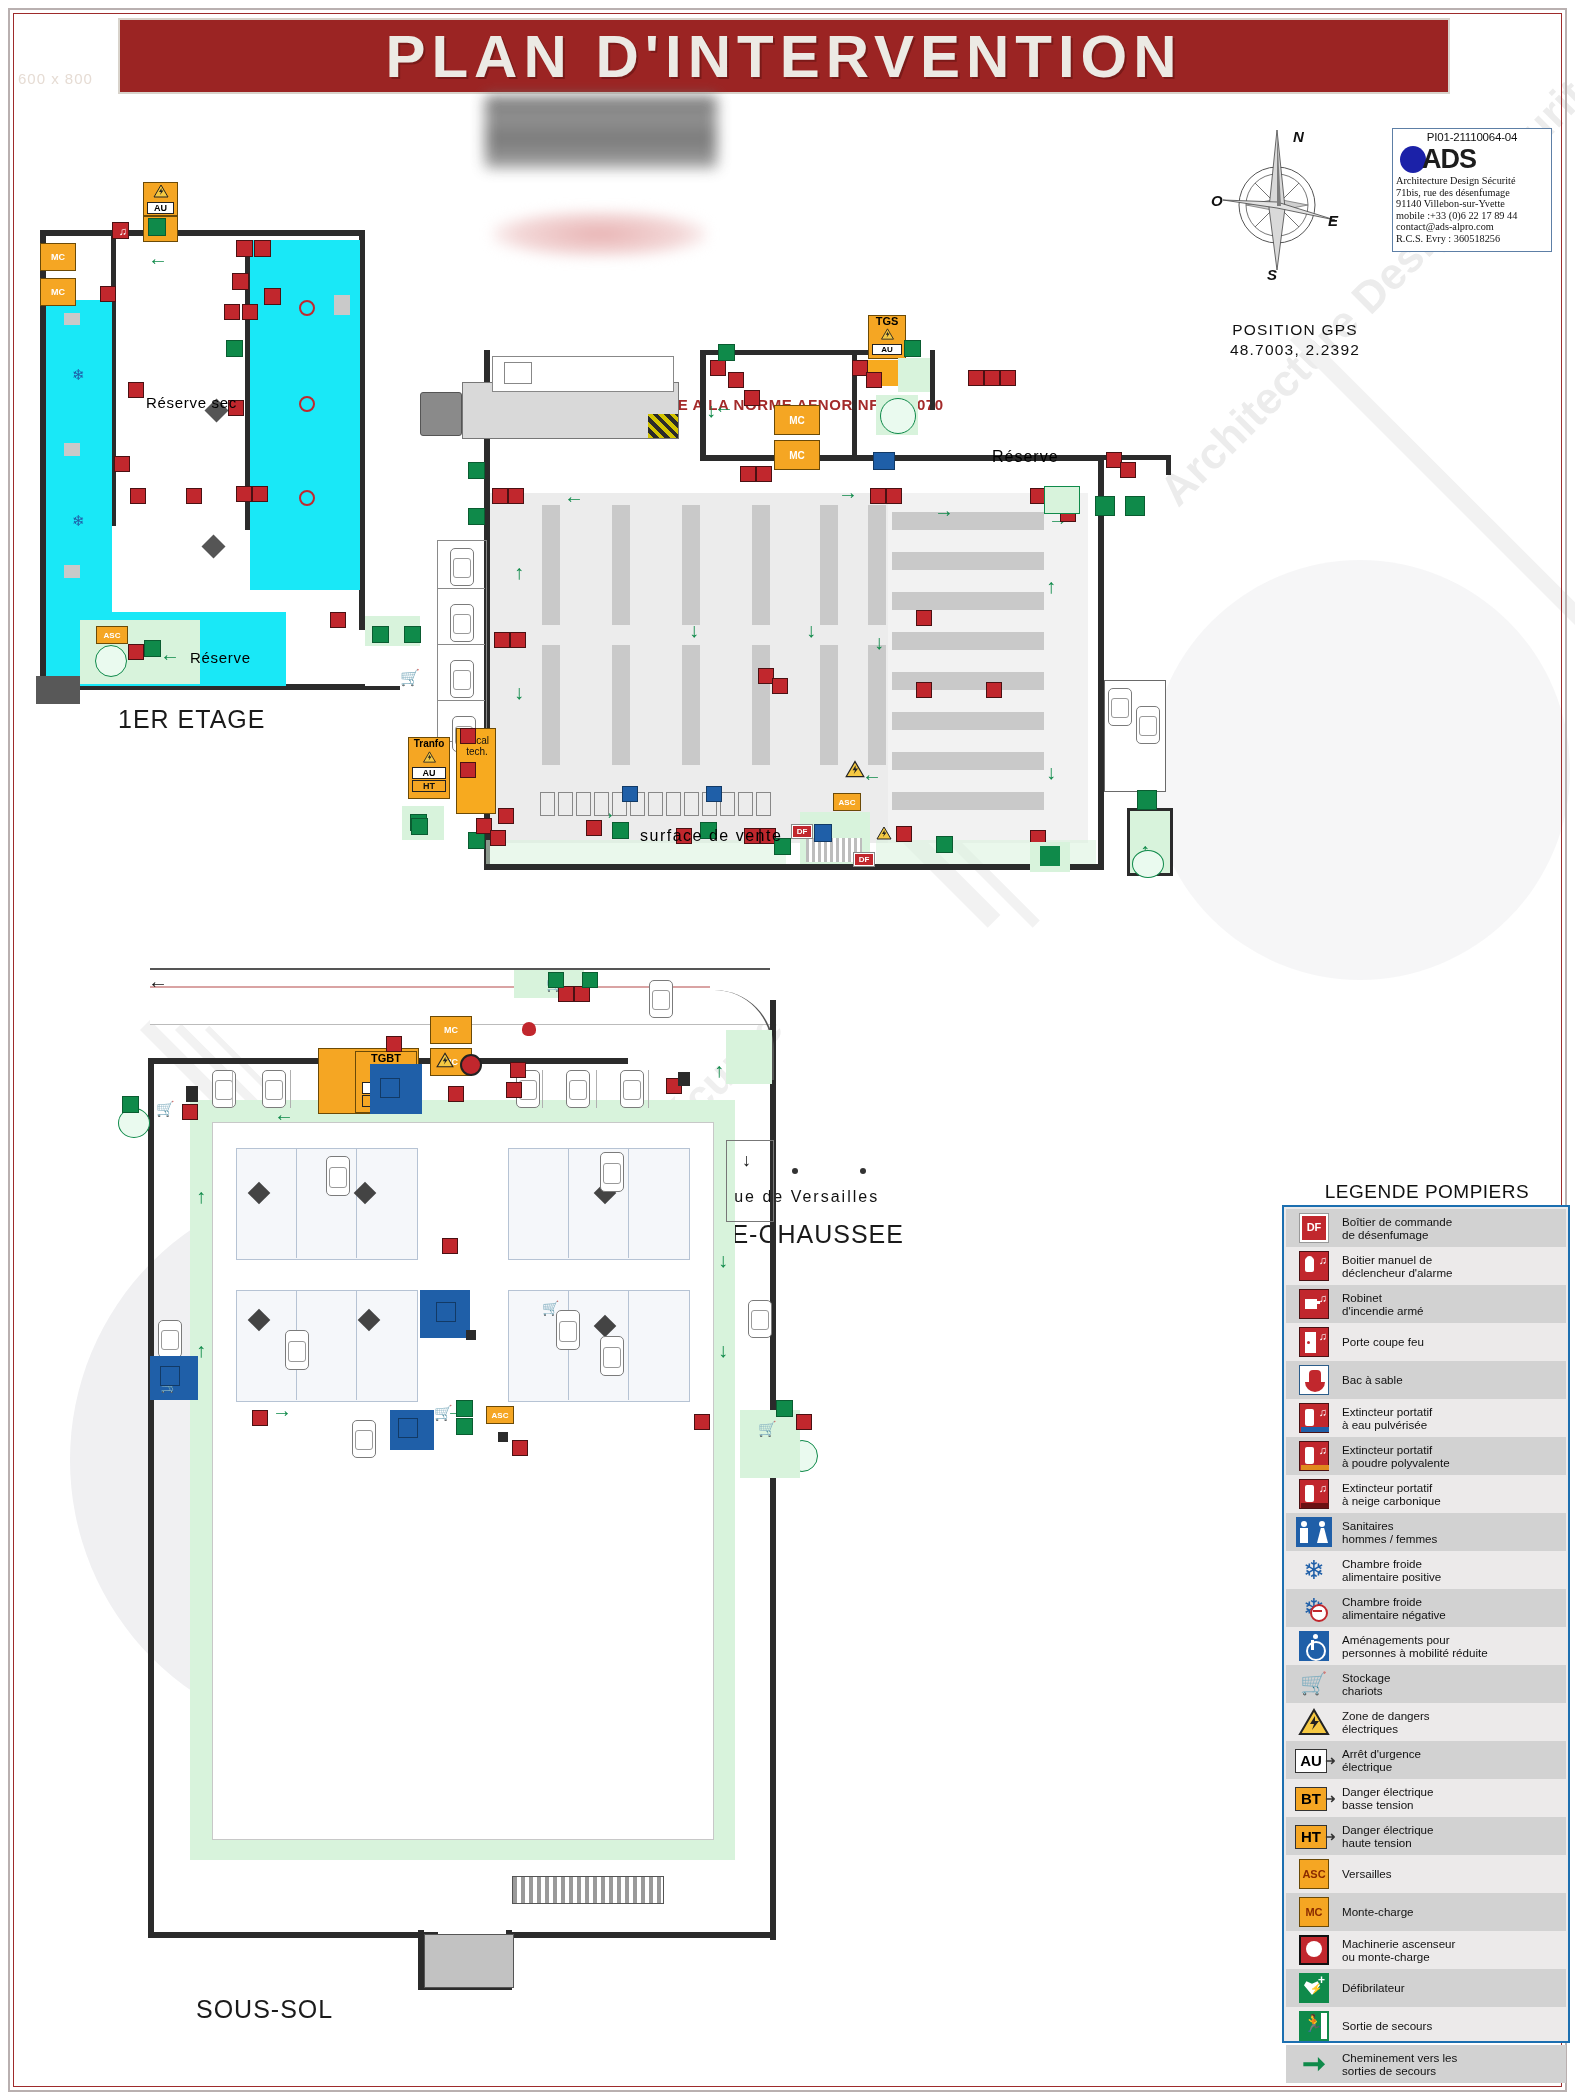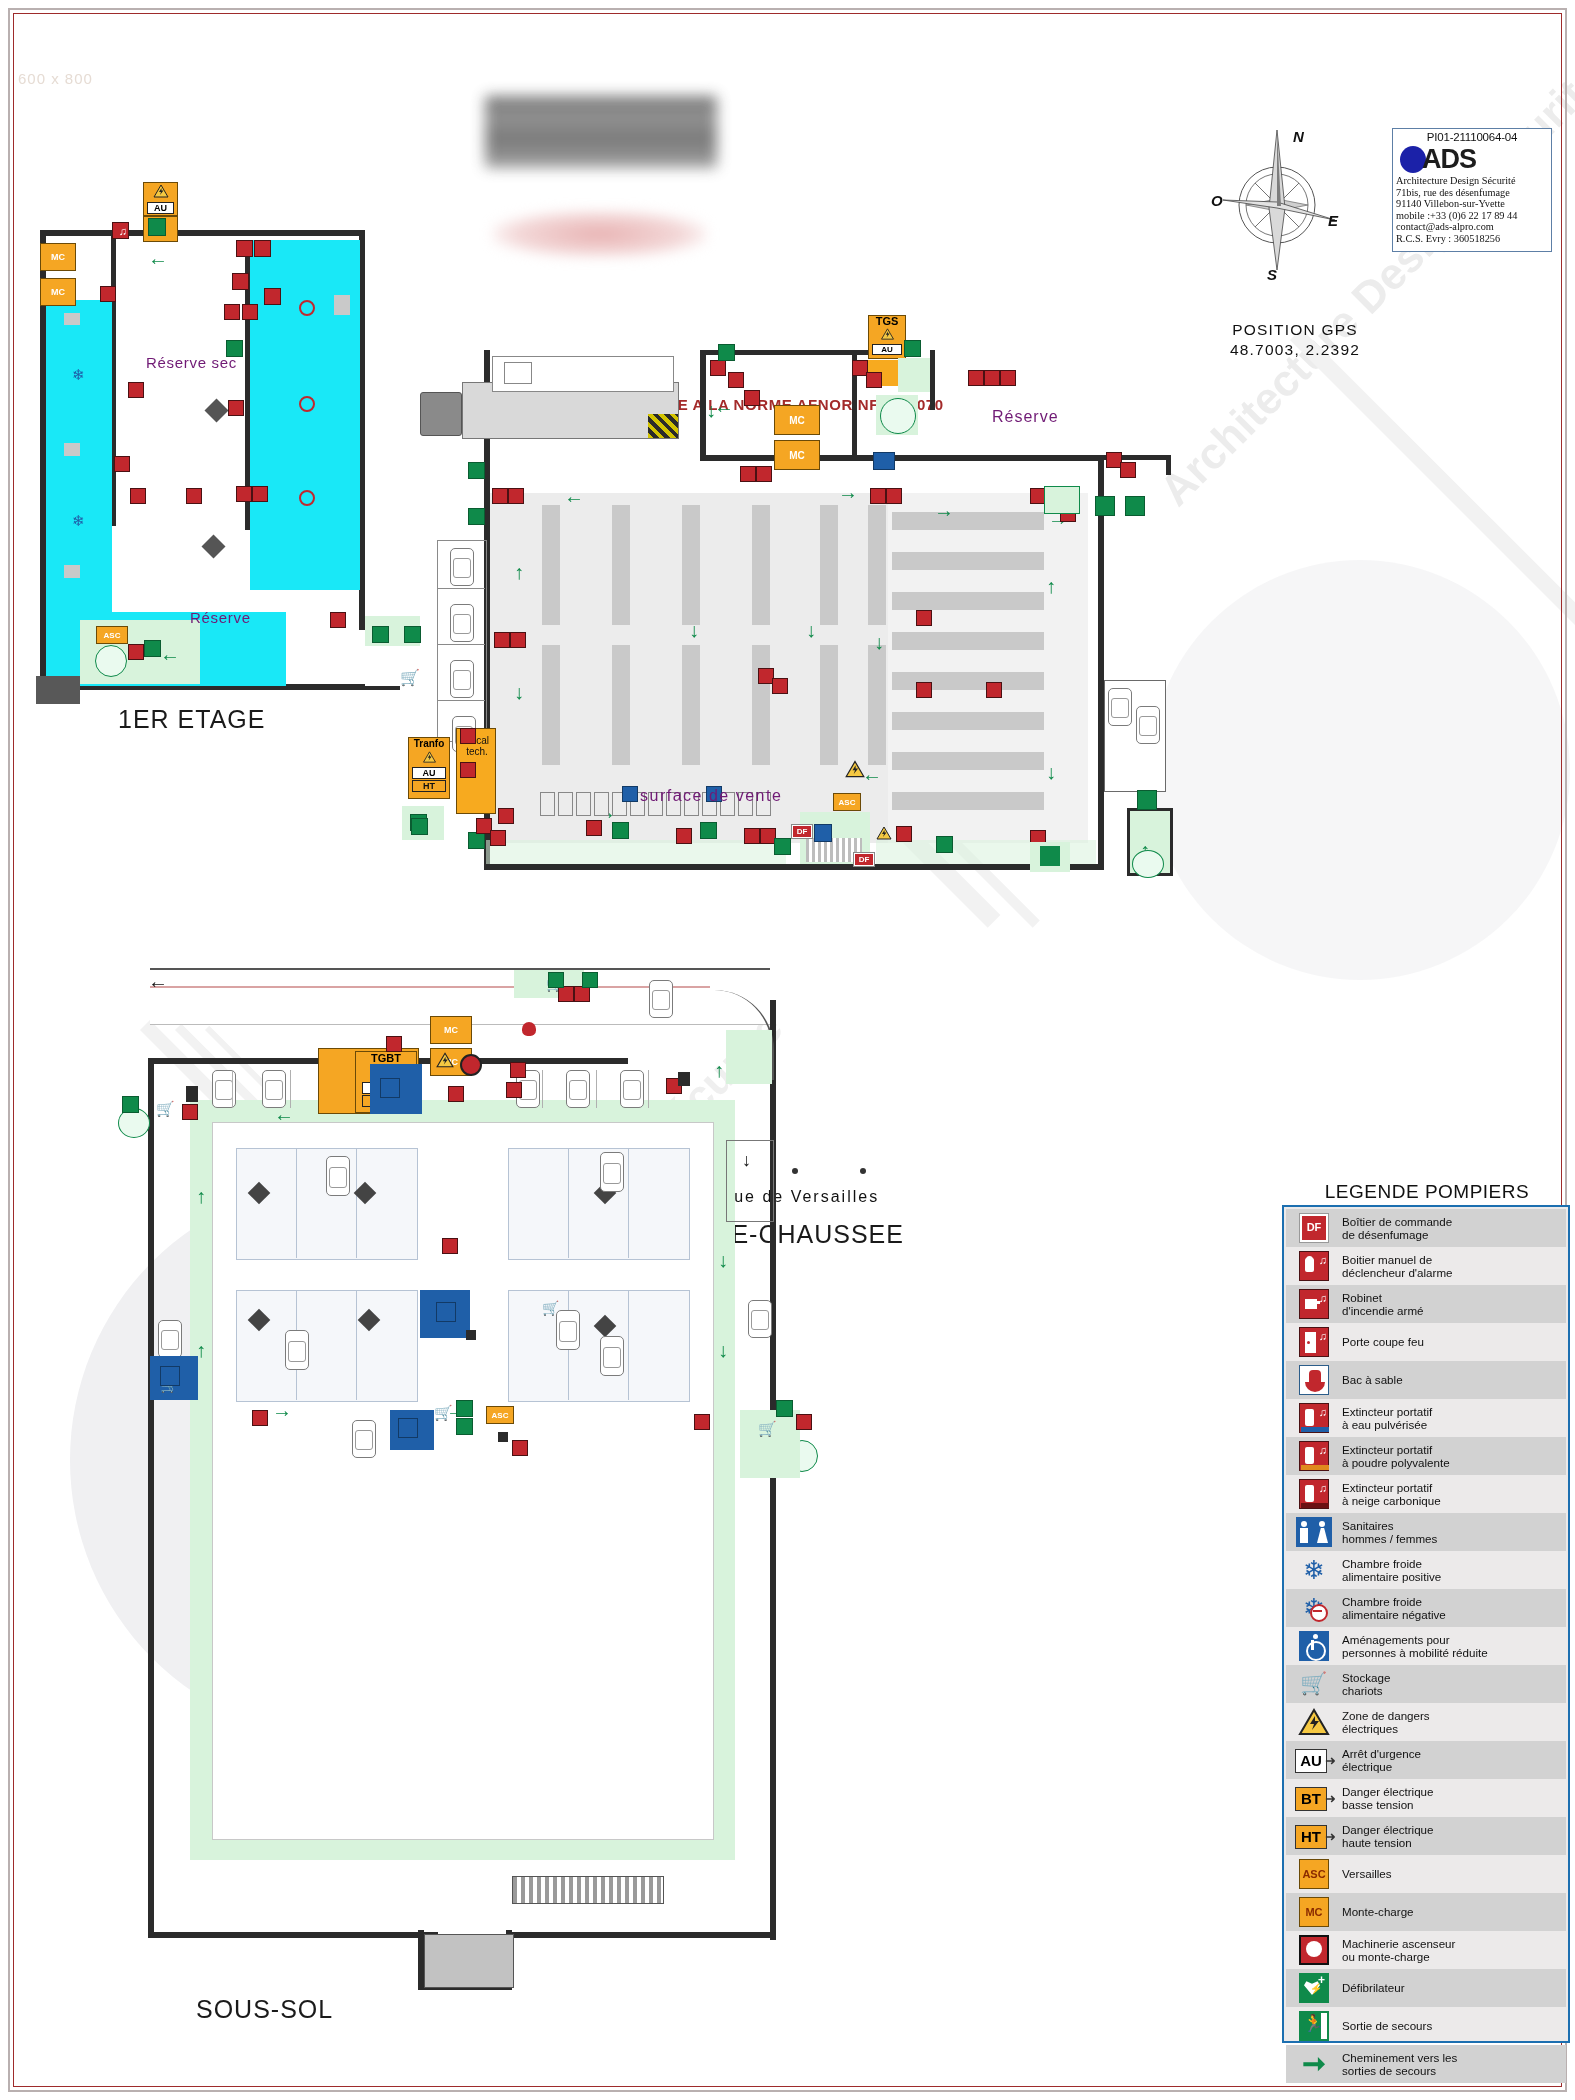--- a/index.html
+++ b/index.html
@@ -58,21 +58,21 @@
   .wall{position:absolute;background:#2b2b2b;}
   .room{position:absolute;background:#ffffff;}
   .cold{position:absolute;background:#19e8f7;}
   .grey{position:absolute;background:#c9c9c9;}
   .lgrey{position:absolute;background:#dcdcdc;}
   .greenzone{position:absolute;background:#d8f3dc;}
   .orange{position:absolute;background:#f5a623;border:1px solid #6b4a07;box-sizing:border-box;}
   .orange2{position:absolute;background:#f7aa1f;}
   .bluebox{position:absolute;background:#1f5fa8;}
   .floor-label{position:absolute;color:#1a1a1a;font-size:25px;letter-spacing:1px;}
-  .room-label{position:absolute;color:#701a75;font-size:15px;letter-spacing:.7px;}
+  .room-label{position:absolute;color:#000000;font-size:15px;letter-spacing:.7px;margin-top:40px;}
   .small-label{position:absolute;color:#111;font-size:10px;line-height:11px;text-align:center;}
   .street-label{position:absolute;color:#111;font-size:16px;letter-spacing:2px;}
   .ga{position:absolute;color:#0f8a4a;font-size:20px;line-height:20px;font-weight:bold;}
 
   
   .pic{position:absolute;box-sizing:border-box;}
   .p-red{background:#c1272d;border:1px solid #4a1113;}
   .p-green{background:#0f8a4a;border:1px solid #0a5c31;}
   .p-blue{background:#1f5fa8;border:1px solid #123a66;}
   .p-df{background:#fff;border:1px solid #888;}
@@ -121,20 +121,23 @@
   <div class="wmslash" style="left:140px;top:1030px;width:14px;height:320px;"></div>
   <div class="wmslash" style="left:175px;top:1030px;width:9px;height:320px;"></div>
   <div class="wmslash" style="left:205px;top:1030px;width:6px;height:320px;"></div>
   <div class="wmslash" style="left:620px;top:560px;width:18px;height:520px;"></div>
   <div class="wmslash" style="left:665px;top:560px;width:10px;height:520px;"></div>
   <div class="wmslash" style="left:1290px;top:340px;width:16px;height:420px;"></div>
 
   <div id="frame"></div>
   <div id="frame2"></div>
 
+  <div id="banner">
+    <div id="banner-title">PLAN D'INTERVENTION</div>
+  </div>
   <div id="size-label">600 x 800</div>
 
   <div id="logo-blur"></div>
   <div id="logo-blur2"></div>
 
   <div id="compass">
     <svg width="135" height="150" viewBox="0 0 135 150">
       <circle cx="62" cy="85" r="38" fill="none" stroke="#555" stroke-width="1"></circle>
       <circle cx="62" cy="85" r="31" fill="none" stroke="#777" stroke-width="1"></circle>
       <g stroke="#666" stroke-width=".7" fill="#cfcfcf">

